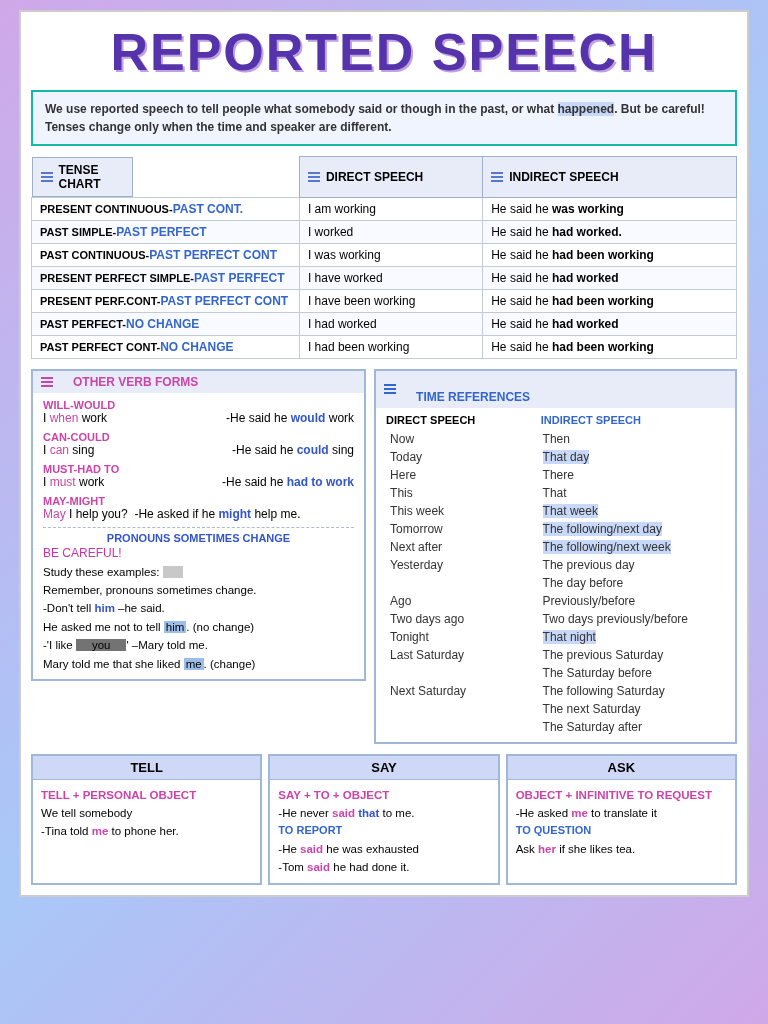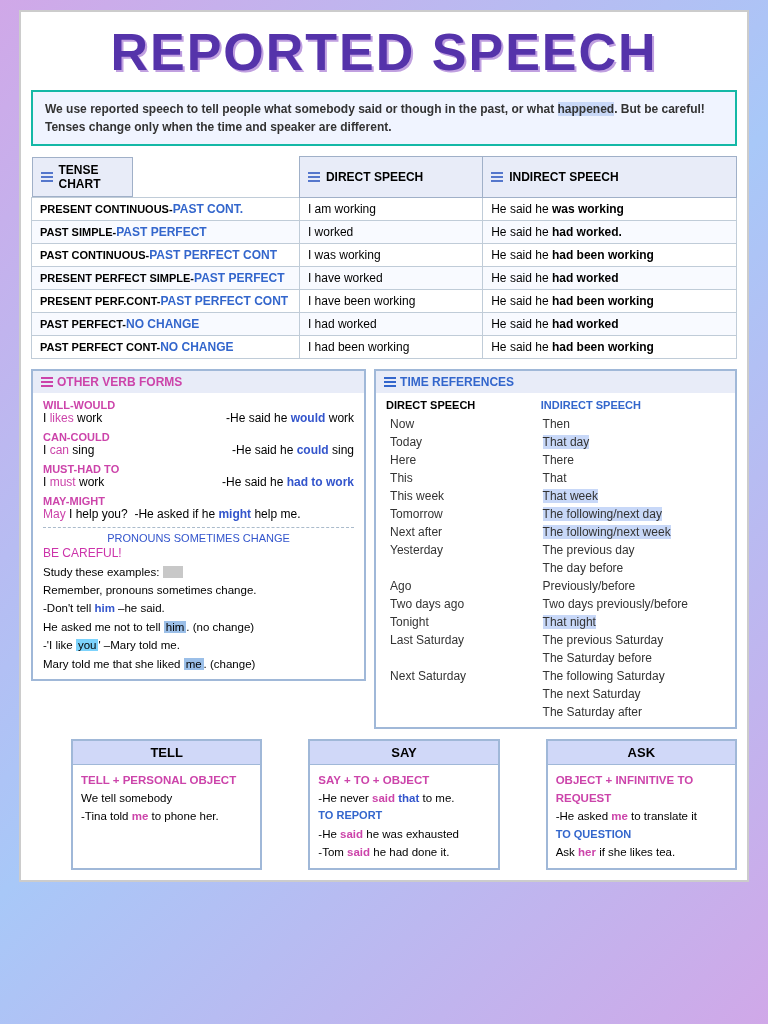--- a/index.html
+++ b/index.html
@@ -116,28 +116,28 @@
     
     .section-box {
       border: 2px solid #a0b8d8;
       padding: 0;
     }
     .section-header {
       background: #e8ecf8;
       padding: 4px 8px;
       display: flex;
       align-items: center;
-      gap: 4px;
+      gap: 20px;
     }
     .section-header-title {
       font-weight: bold;
       font-size: 12px;
     }
     .section-header-title.pink { color: #cc44aa; }
-    .section-header-title.blue { color: #3366cc; }
+    .section-header-title.blue { color: #3366cc; margin-top: 15px; }
     .section-content {
       padding: 6px 10px;
       font-size: 12px;
     }
 
     .verb-form-group {
       margin-bottom: 6px;
     }
     .verb-label {
       color: #cc44aa;
@@ -146,21 +146,21 @@
     }
     .verb-example {
       display: flex;
       justify-content: space-between;
       font-size: 12px;
     }
     .pink-text { color: #cc44aa; }
     .blue-bold { color: #3355cc; font-weight: bold; }
     .pronouns-header {
       text-align: center;
-      font-weight: normal;
+      font-weight: bold;
       font-size: 11px;
       color: #3355cc;
       border-top: 1px dashed #aabbcc;
       padding-top: 4px;
     }
 
     
     .time-table {
       width: 100%;
       font-size: 12px;
@@ -205,34 +205,33 @@
     }
     .strike-highlight {
       background: #c8c8c8;
       padding: 0 2px;
     }
     .blue-highlight {
       background: #9bbfe8;
       padding: 0 2px;
     }
     .pink-highlight {
-      background: #7dd3fc;
-      padding: 0 2px;
+      background: #737373;
+      padding: 0 16px;
     }
 
     
     .bottom-row {
       display: flex;
       gap: 6px;
     }
     .bottom-card {
       flex: 1;
       border: 2px solid #a0b8d8;
       font-size: 11.5px;
-      margin-left: 40px;
     }
     .bottom-card-header {
       background: #d0d8f8;
       padding: 4px 8px;
       text-align: center;
       font-weight: bold;
       font-size: 13px;
       border-bottom: 1px solid #a0b8d8;
     }
     .bottom-card-content {
@@ -338,21 +337,21 @@
               <span style="background:#cc44aa"></span>
               <span style="background:#cc44aa"></span>
           </div>
           <span class="section-header-title pink">OTHER VERB FORMS</span>
         </div>
         <div class="section-content">
 
           <div class="verb-form-group">
             <div class="verb-label">WILL-WOULD</div>
             <div class="verb-example">
-              <span>I <span class="pink-text">likes</span> work</span>
+              <span>I <span class="pink-text">when</span> work</span>
               <span>-He said he <span class="blue-bold">would</span> work</span>
             </div>
           </div>
 
           <div class="verb-form-group">
             <div class="verb-label">CAN-COULD</div>
             <div class="verb-example">
               <span>I <span class="pink-text">can</span> sing</span>
               <span>-He said he <span class="blue-bold">could</span> sing</span>
             </div>

